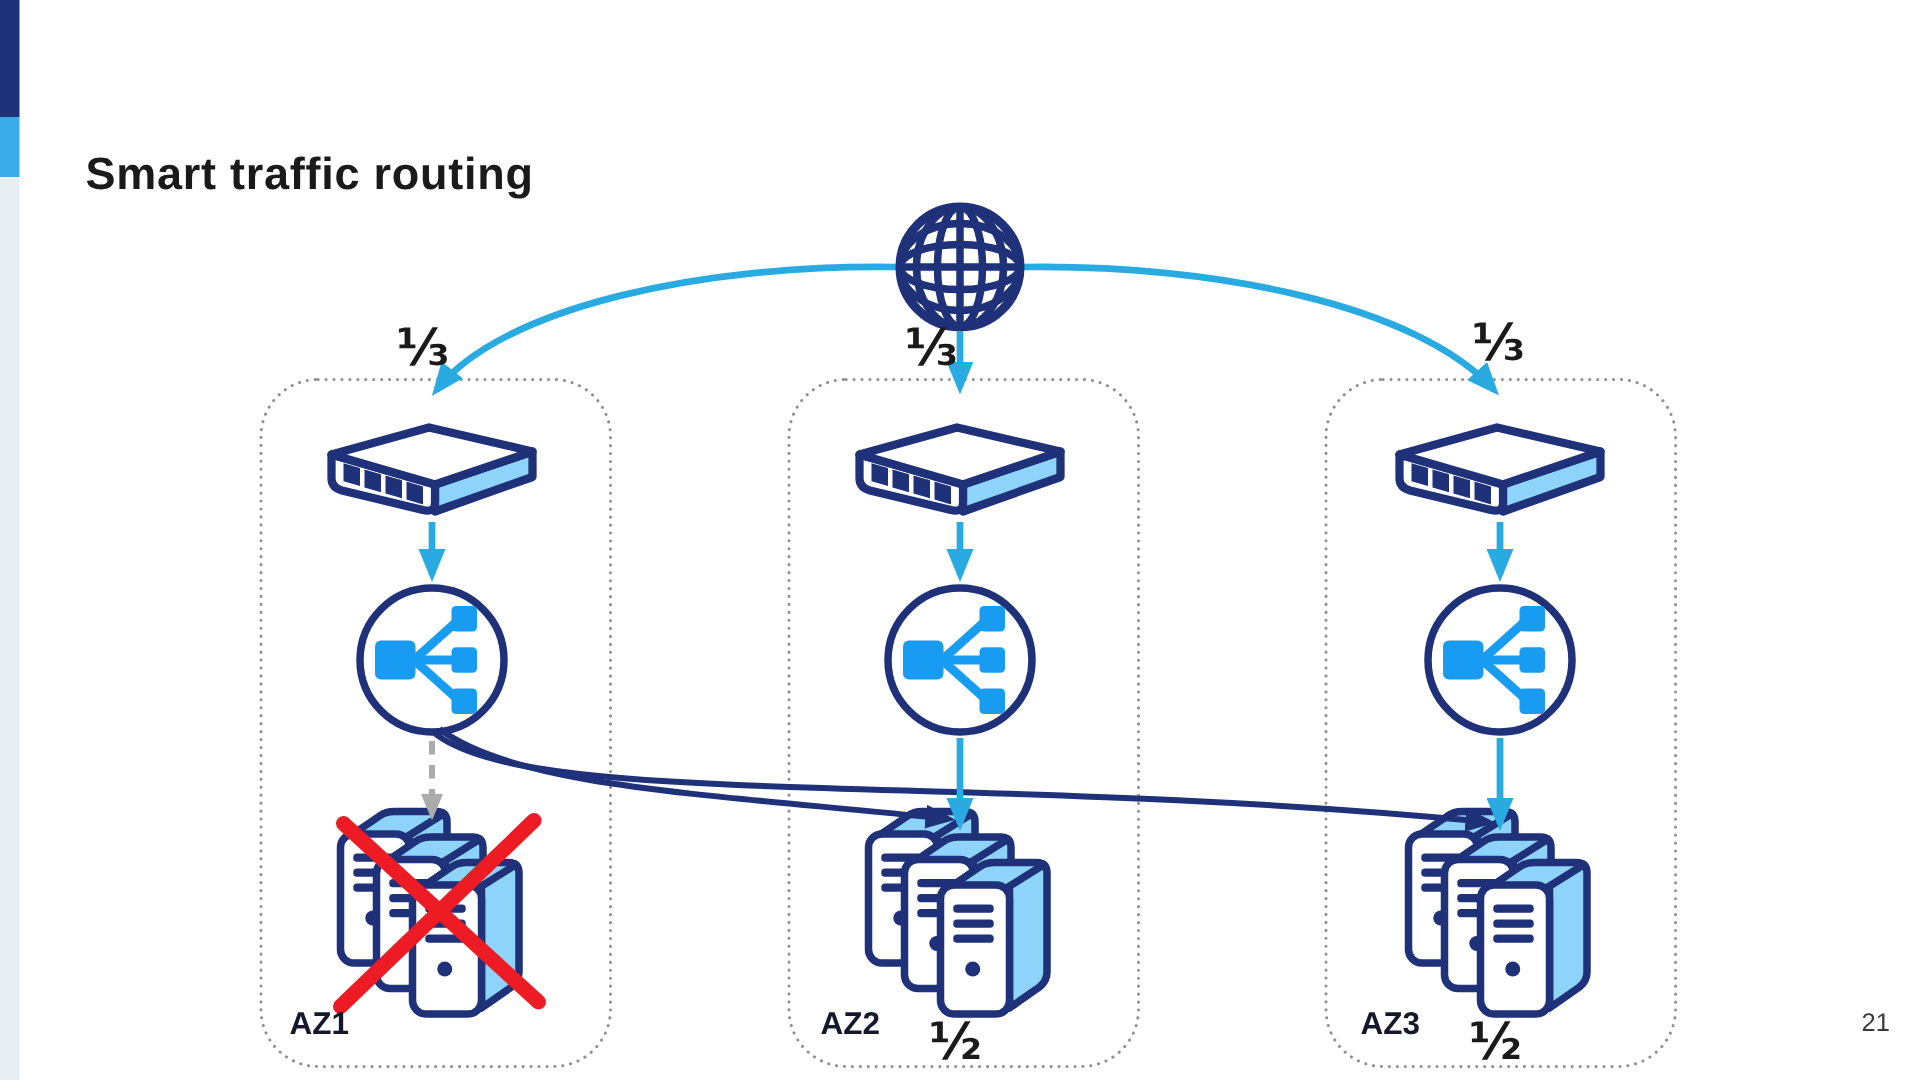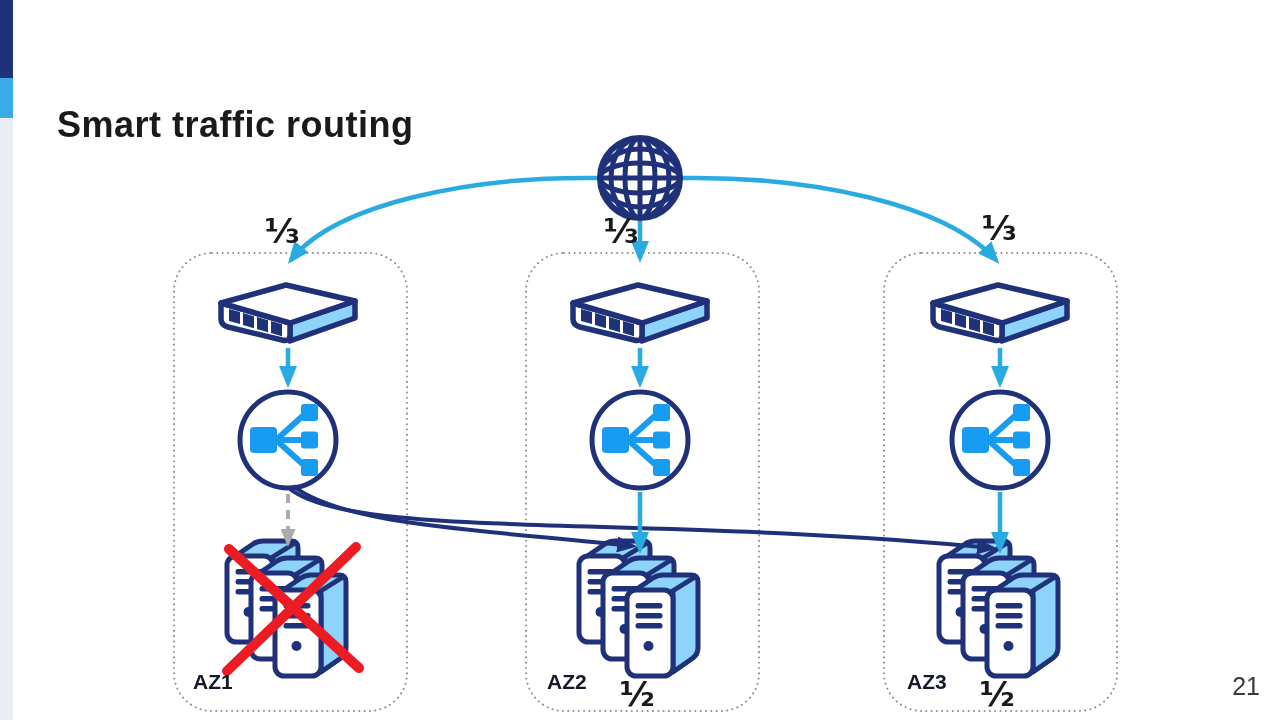--- a/index.html
+++ b/index.html
@@ -8,26 +8,26 @@
     background:#ffffff;font-family:"Liberation Sans",sans-serif;
   }
   
   .bar{position:absolute;left:0;width:13px;}
   .bar-navy{top:0;height:78px;background:var(--navy,#1E3179);}
   .bar-blue{top:78px;height:40px;background:var(--bar-blue,#38ABE8);}
   .bar-gray{top:118px;height:602px;background:var(--bar-gray,#E9EEF4);}
 
   .title{
     position:absolute;left:57px;top:80px;
-    font-size:36px;font-weight:800;letter-spacing:.5px;
+    font-size:30px;font-weight:800;letter-spacing:.5px;
     color:var(--title-color,#1A1A1A);
   }
   .page-number{
     position:absolute;right:20px;top:672px;
-    font-size:25px;color:var(--page-color,#3A3A3A);
+    font-size:17px;color:var(--page-color,#3A3A3A);
   }
   svg.diagram{position:absolute;left:0;top:0;}
 
   
   .s-navy{stroke:var(--navy,#1E3179);}
   .f-navy{fill:var(--navy,#1E3179);}
   .s-blue{stroke:var(--light-blue,#29ABE2);}
   .f-blue{fill:var(--light-blue,#29ABE2);}
   .f-pale{fill:var(--pale-blue,#8ED3F9);}
   .f-lb{fill:var(--lb-blue,#189CF2);}

